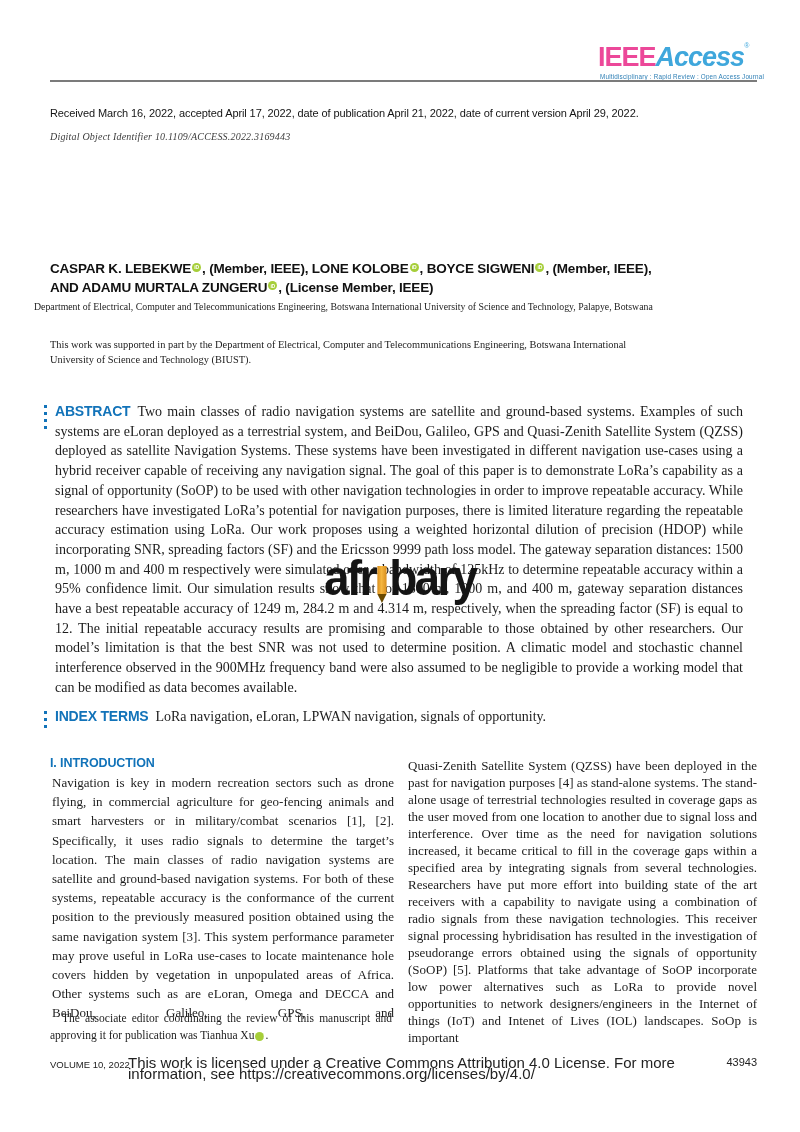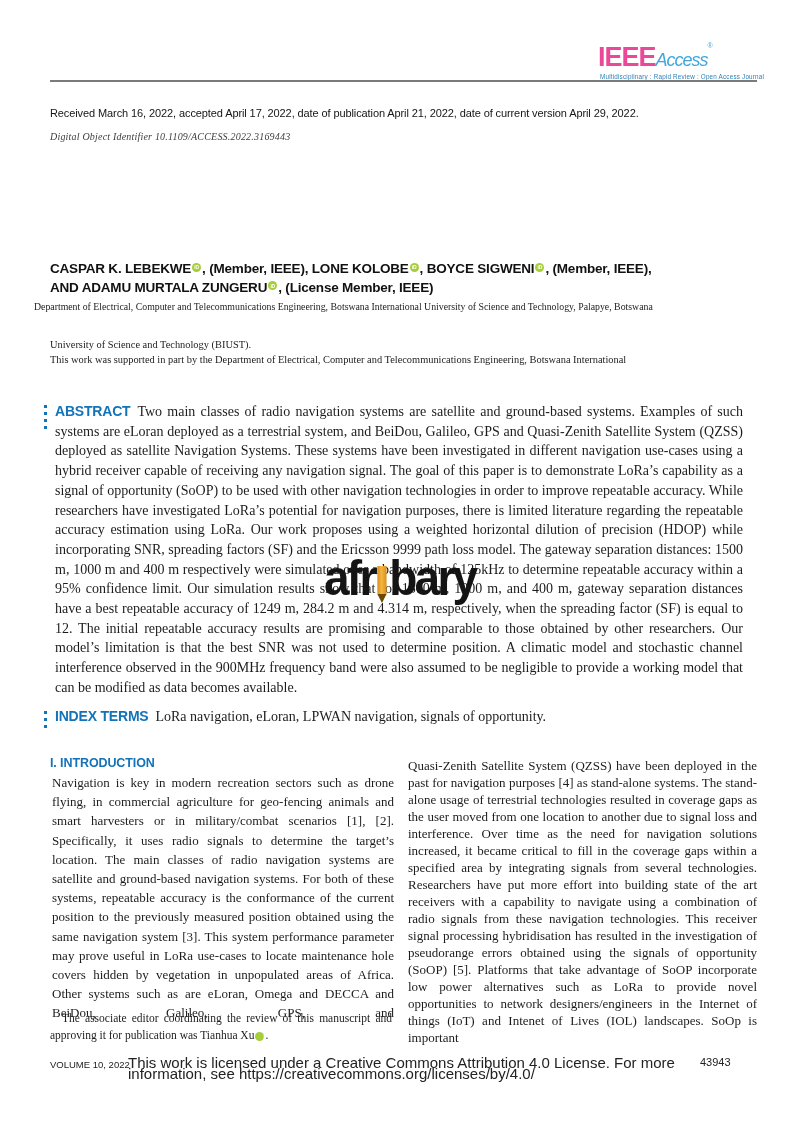--- a/index.html
+++ b/index.html
@@ -4,21 +4,21 @@
 <style>
   html,body{margin:0;padding:0;background:#ffffff;}
   .page{position:relative;width:800px;height:1132px;background:#fff;overflow:hidden;
         font-family:"Liberation Serif",serif;color:#1c1c1c;}
   .abs{position:absolute;}
 
   
   .logo{top:42px;left:598px;width:160px;text-align:left;white-space:nowrap;
         font-family:"Liberation Sans",sans-serif;}
   .logo .ieee{font-weight:bold;font-size:27px;color:#ec4899;letter-spacing:-1px;}
-  .logo .access{font-style:italic;font-size:18px;color:#3FA7DC;letter-spacing:-1px;}
+  .logo .access{font-style:italic;font-size:27px;color:#3FA7DC;letter-spacing:-1px;font-weight:bold;}
   .logo .reg{font-size:7px;color:#3FA7DC;vertical-align:top;}
   .tagline{top:73px;left:600px;width:157px;text-align:center;font-family:"Liberation Sans",sans-serif;
            font-size:6.3px;color:#2E7FB5;letter-spacing:.2px;white-space:nowrap;}
   .rule{top:80px;left:50px;width:707px;height:2px;background:#7b7b7b;}
 
   .received{top:107px;left:50px;width:700px;font-family:"Liberation Sans",sans-serif;
             font-size:11px;color:#141414;letter-spacing:-.1px;}
   .doi{top:131px;left:50px;width:700px;font-style:italic;font-size:10px;color:#3d3d3d;letter-spacing:.2px;}
 
   
@@ -61,21 +61,21 @@
   .pencil{display:inline-block;width:10px;margin:0 3px;vertical-align:-8px;}
   .pencil .eraser{width:10px;height:6px;background:#8e8e8e;border-radius:2px 2px 0 0;}
   .pencil .body{width:10px;height:28px;background:linear-gradient(to right,#d98f1f,#F5B63F 45%,#d98f1f);}
   .pencil .tip{width:0;height:0;border-left:5px solid transparent;border-right:5px solid transparent;
                border-top:9px solid #6b4a00;}
 
   
   .footer-volume{left:50px;top:1059px;font-family:"Liberation Sans",sans-serif;font-size:9.5px;color:#222;}
   .footer-license{left:128px;top:1057px;width:575px;font-family:"Liberation Sans",sans-serif;
                   font-size:15px;color:#222;line-height:11px;}
-  .footer-page{left:700px;top:1056px;width:57px;text-align:left;font-family:"Liberation Sans",sans-serif;
+  .footer-page{left:700px;top:1056px;width:57px;text-align:right;font-family:"Liberation Sans",sans-serif;
                font-size:11px;color:#222;}
 </style>
 </head>
 <body>
 
 <div class="page">
 
   <div class="abs logo">
     <span class="ieee">IEEE</span><span class="access">Access</span><span class="reg">®</span>
   </div>
@@ -90,22 +90,22 @@
     <div>
       <span>CASPAR K. LEBEKWE</span><span class="orcid">iD</span><span>, (Member, IEEE), </span><span>LONE KOLOBE</span><span class="orcid">iD</span><span>, </span><span>BOYCE SIGWENI</span><span class="orcid">iD</span><span>, (Member, IEEE),</span>
     </div>
     <div>
       <span>AND ADAMU MURTALA ZUNGERU</span><span class="orcid">iD</span><span>, (License Member, IEEE)</span>
     </div>
   </div>
 
   <div class="abs affil">Department of Electrical, Computer and Telecommunications Engineering, Botswana International University of Science and Technology, Palapye, Botswana</div>
   <div class="abs funding">
+    <div>This work was supported in part by the Department of Electrical, Computer and Telecommunications Engineering, Botswana International</div>
     <div>University of Science and Technology (BIUST).</div>
-    <div>This work was supported in part by the Department of Electrical, Computer and Telecommunications Engineering, Botswana International</div>
   </div>
 
   <div class="abs vdots abstract-marker"></div>
   <div class="abs abstract">
     <span class="blockhead">ABSTRACT</span><span>Two main classes of radio navigation systems are satellite and ground-based systems. Examples of such systems are eLoran deployed as a terrestrial system, and BeiDou, Galileo, GPS and Quasi-Zenith Satellite System (QZSS) deployed as satellite Navigation Systems. These systems have been investigated in different navigation use-cases using a hybrid receiver capable of receiving any navigation signal. The goal of this paper is to demonstrate LoRa’s capability as a signal of opportunity (SoOP) to be used with other navigation technologies in order to improve repeatable accuracy. While researchers have investigated LoRa’s potential for navigation purposes, there is limited literature regarding the repeatable accuracy estimation using LoRa. Our work proposes using a weighted horizontal dilution of precision (HDOP) while incorporating SNR, spreading factors (SF) and the Ericsson 9999 path loss model. The gateway separation distances: 1500 m, 1000 m and 400 m respectively were simulated over a bandwidth of 125kHz to determine repeatable accuracy within a 95% confidence limit. Our simulation results show that for 1500 m, 1000 m, and 400 m, gateway separation distances have a best repeatable accuracy of 1249 m, 284.2 m and 4.314 m, respectively, when the spreading factor (SF) is equal to 12. The initial repeatable accuracy results are promising and comparable to those obtained by other researchers. Our model’s limitation is that the best SNR was not used to determine position. A climatic model and stochastic channel interference observed in the 900MHz frequency band were also assumed to be negligible to provide a working model that can be modified as data becomes available.</span>
   </div>
 
   <div class="abs watermark">
     <span>afr</span><span class="pencil"><span class="eraser"></span><span class="body" style="display:block"></span><span class="tip" style="display:block"></span></span><span>bary</span>
   </div>

